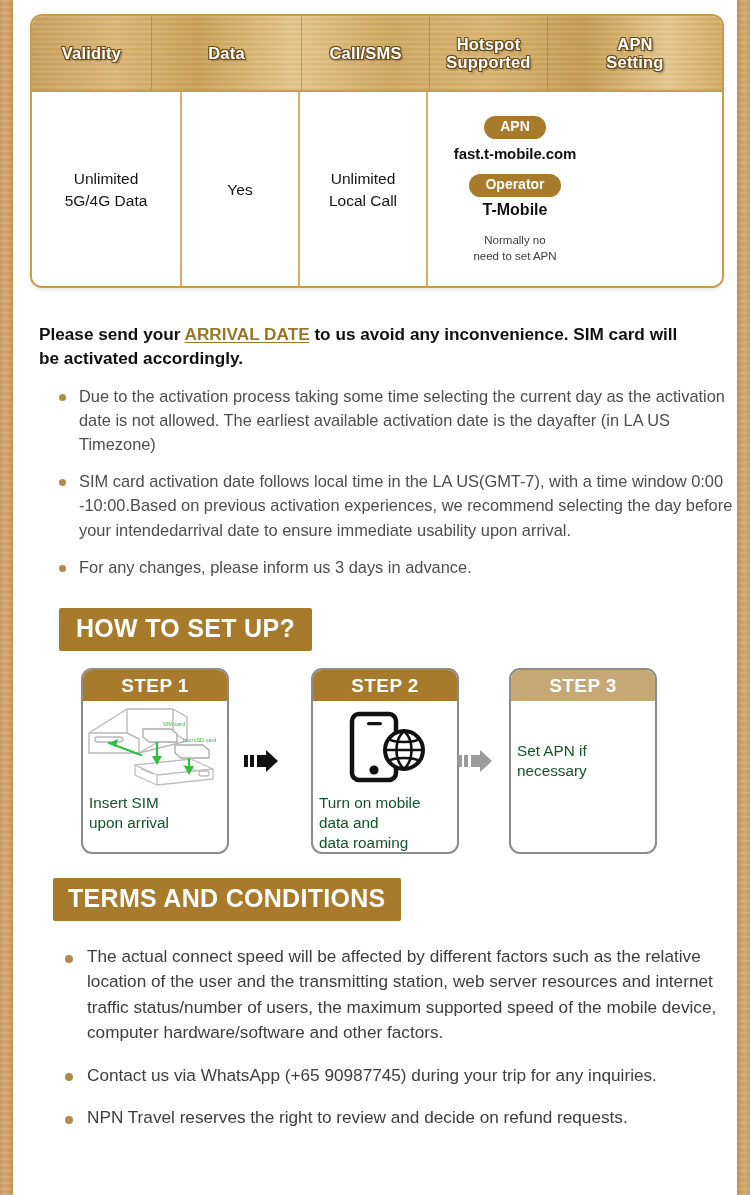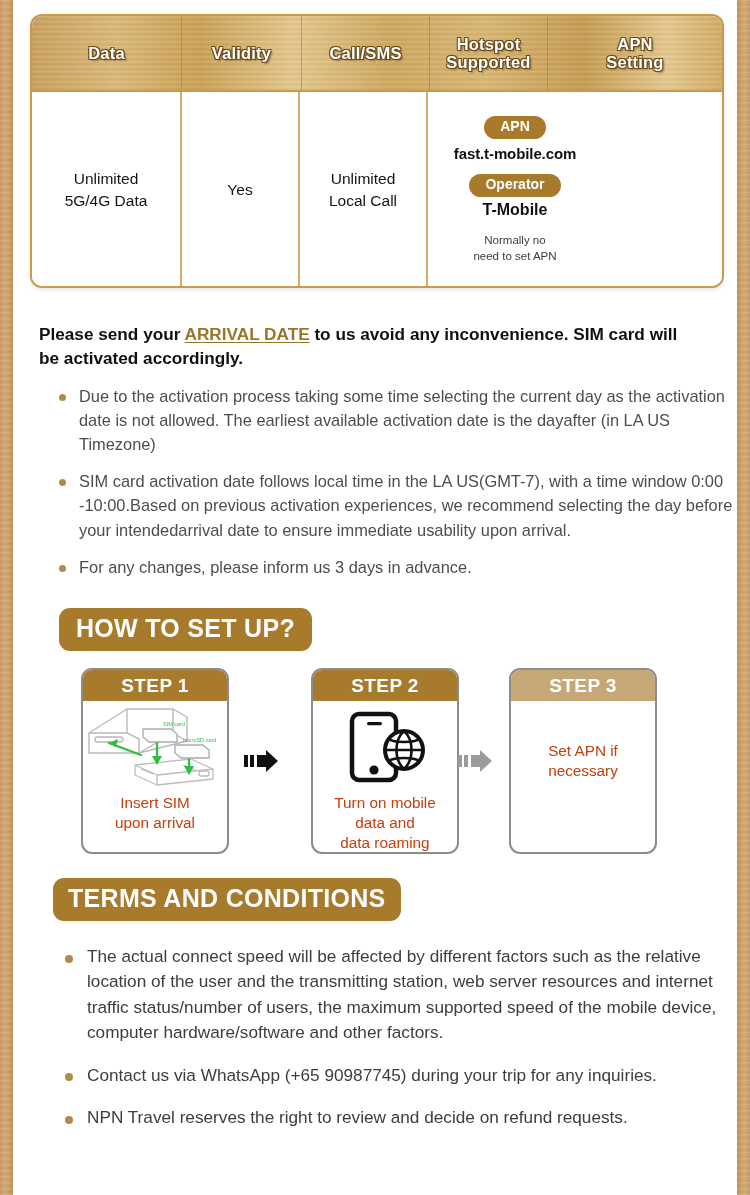--- a/index.html
+++ b/index.html
@@ -204,21 +204,21 @@
   .bullets.terms li::before { width: 8px; height: 8px; left: 0; }
 
   
   .banner {
     position: absolute;
     display: inline-block;
     background: #a87b2c;
     color: #ffffff;
     font-weight: bold;
     letter-spacing: 0.3px;
-    border-radius: 11px;
+    border-radius: 2px;
   }
   .banner.setup {
     left: 46px;
     top: 608px;
     padding: 6px 17px 8px;
     font-size: 25px;
   }
   .banner.terms {
     left: 40px;
     top: 878px;
@@ -265,24 +265,24 @@
 
   .step-art {
     height: 92px;
     display: flex;
     align-items: center;
     justify-content: center;
   }
   .step-box.s3 .step-art { height: 40px; }
 
   .step-cap {
-    text-align: center;
+    text-align: left;
     font-size: 15.3px;
     line-height: 1.3;
-    color: #c2410c;
+    color: #14532d;
     padding: 0 6px;
   }
 
   .step-arrow {
     position: absolute;
     top: 78px;
     width: 40px;
     height: 30px;
     display: flex;
     align-items: center;
@@ -297,25 +297,25 @@
 <body>
 
 <div class="edge-strip left"></div>
 <div class="edge-strip right"></div>
 
 <div class="page">
 
   <div class="spec-table">
 
     <div class="spec-head">
+      <div class="col col-1">
+        <span>Validity</span>
+      </div>
       <div class="col col-2">
         <span>Data</span>
-      </div>
-      <div class="col col-1">
-        <span>Validity</span>
       </div>
       <div class="col col-4">
         <span>Call/SMS</span>
       </div>
       <div class="col col-3">
         <span>
           <span>Hotspot</span><br>
           <span>Supported</span>
         </span>
       </div>

